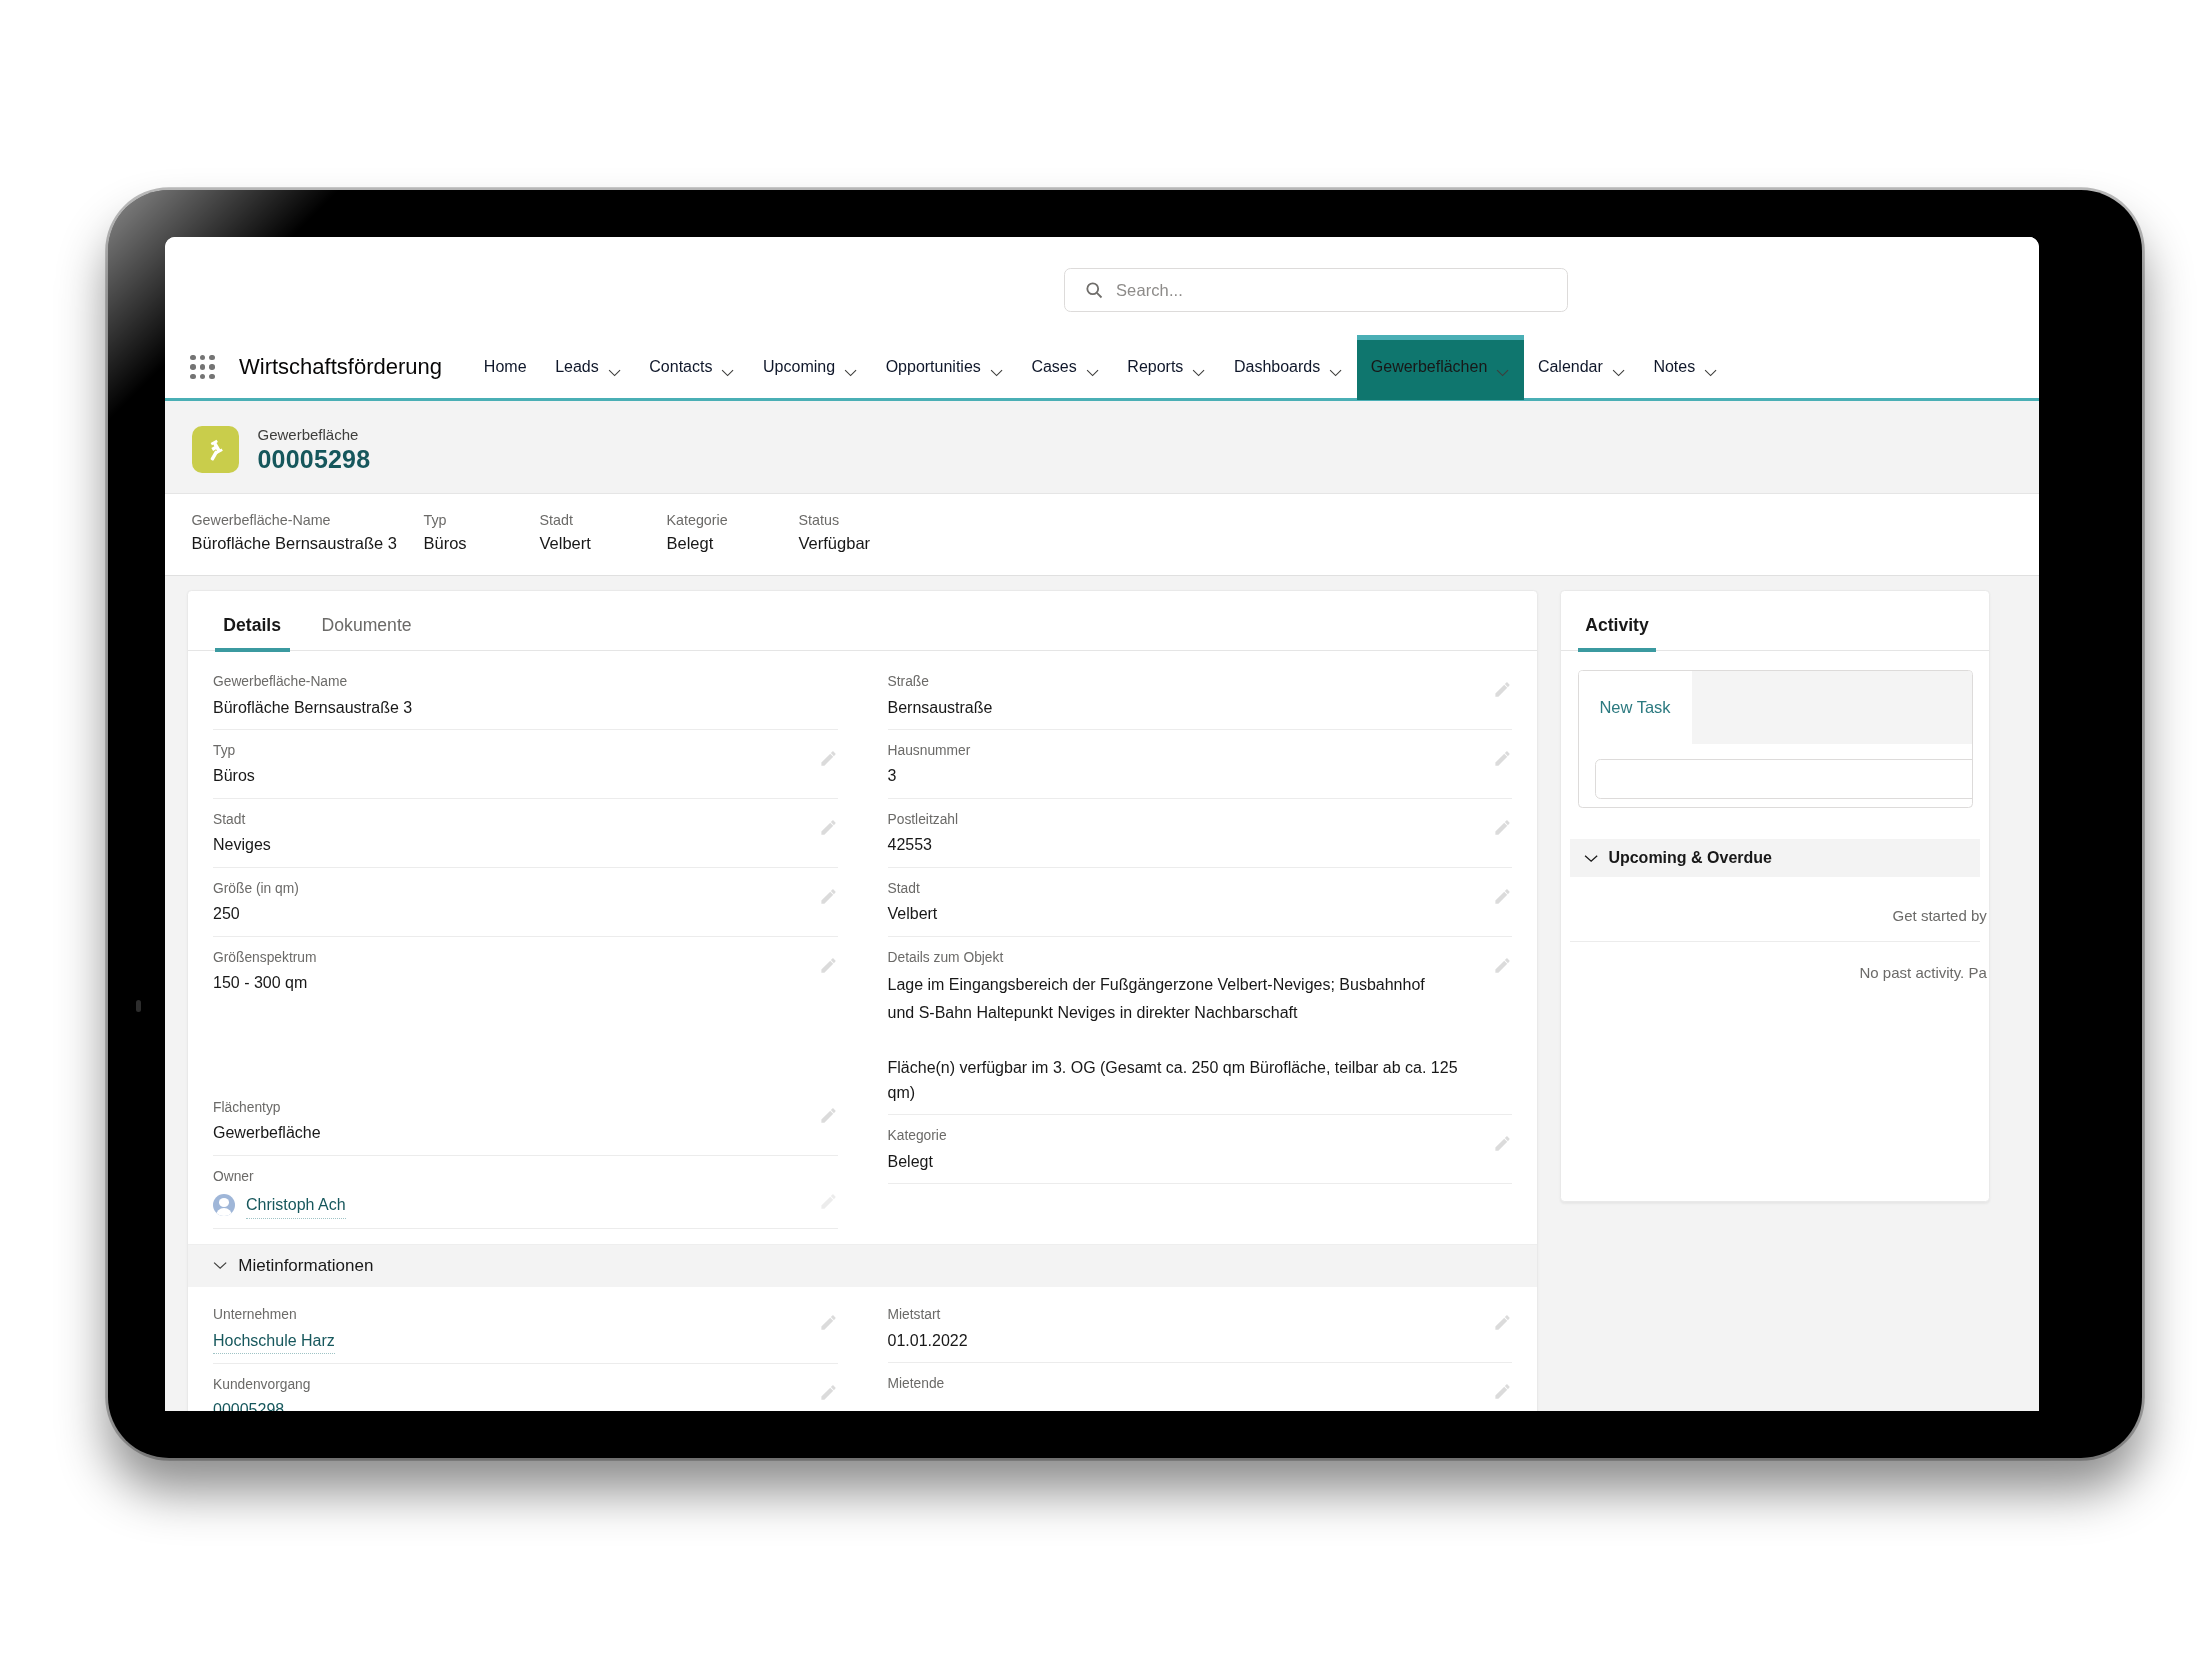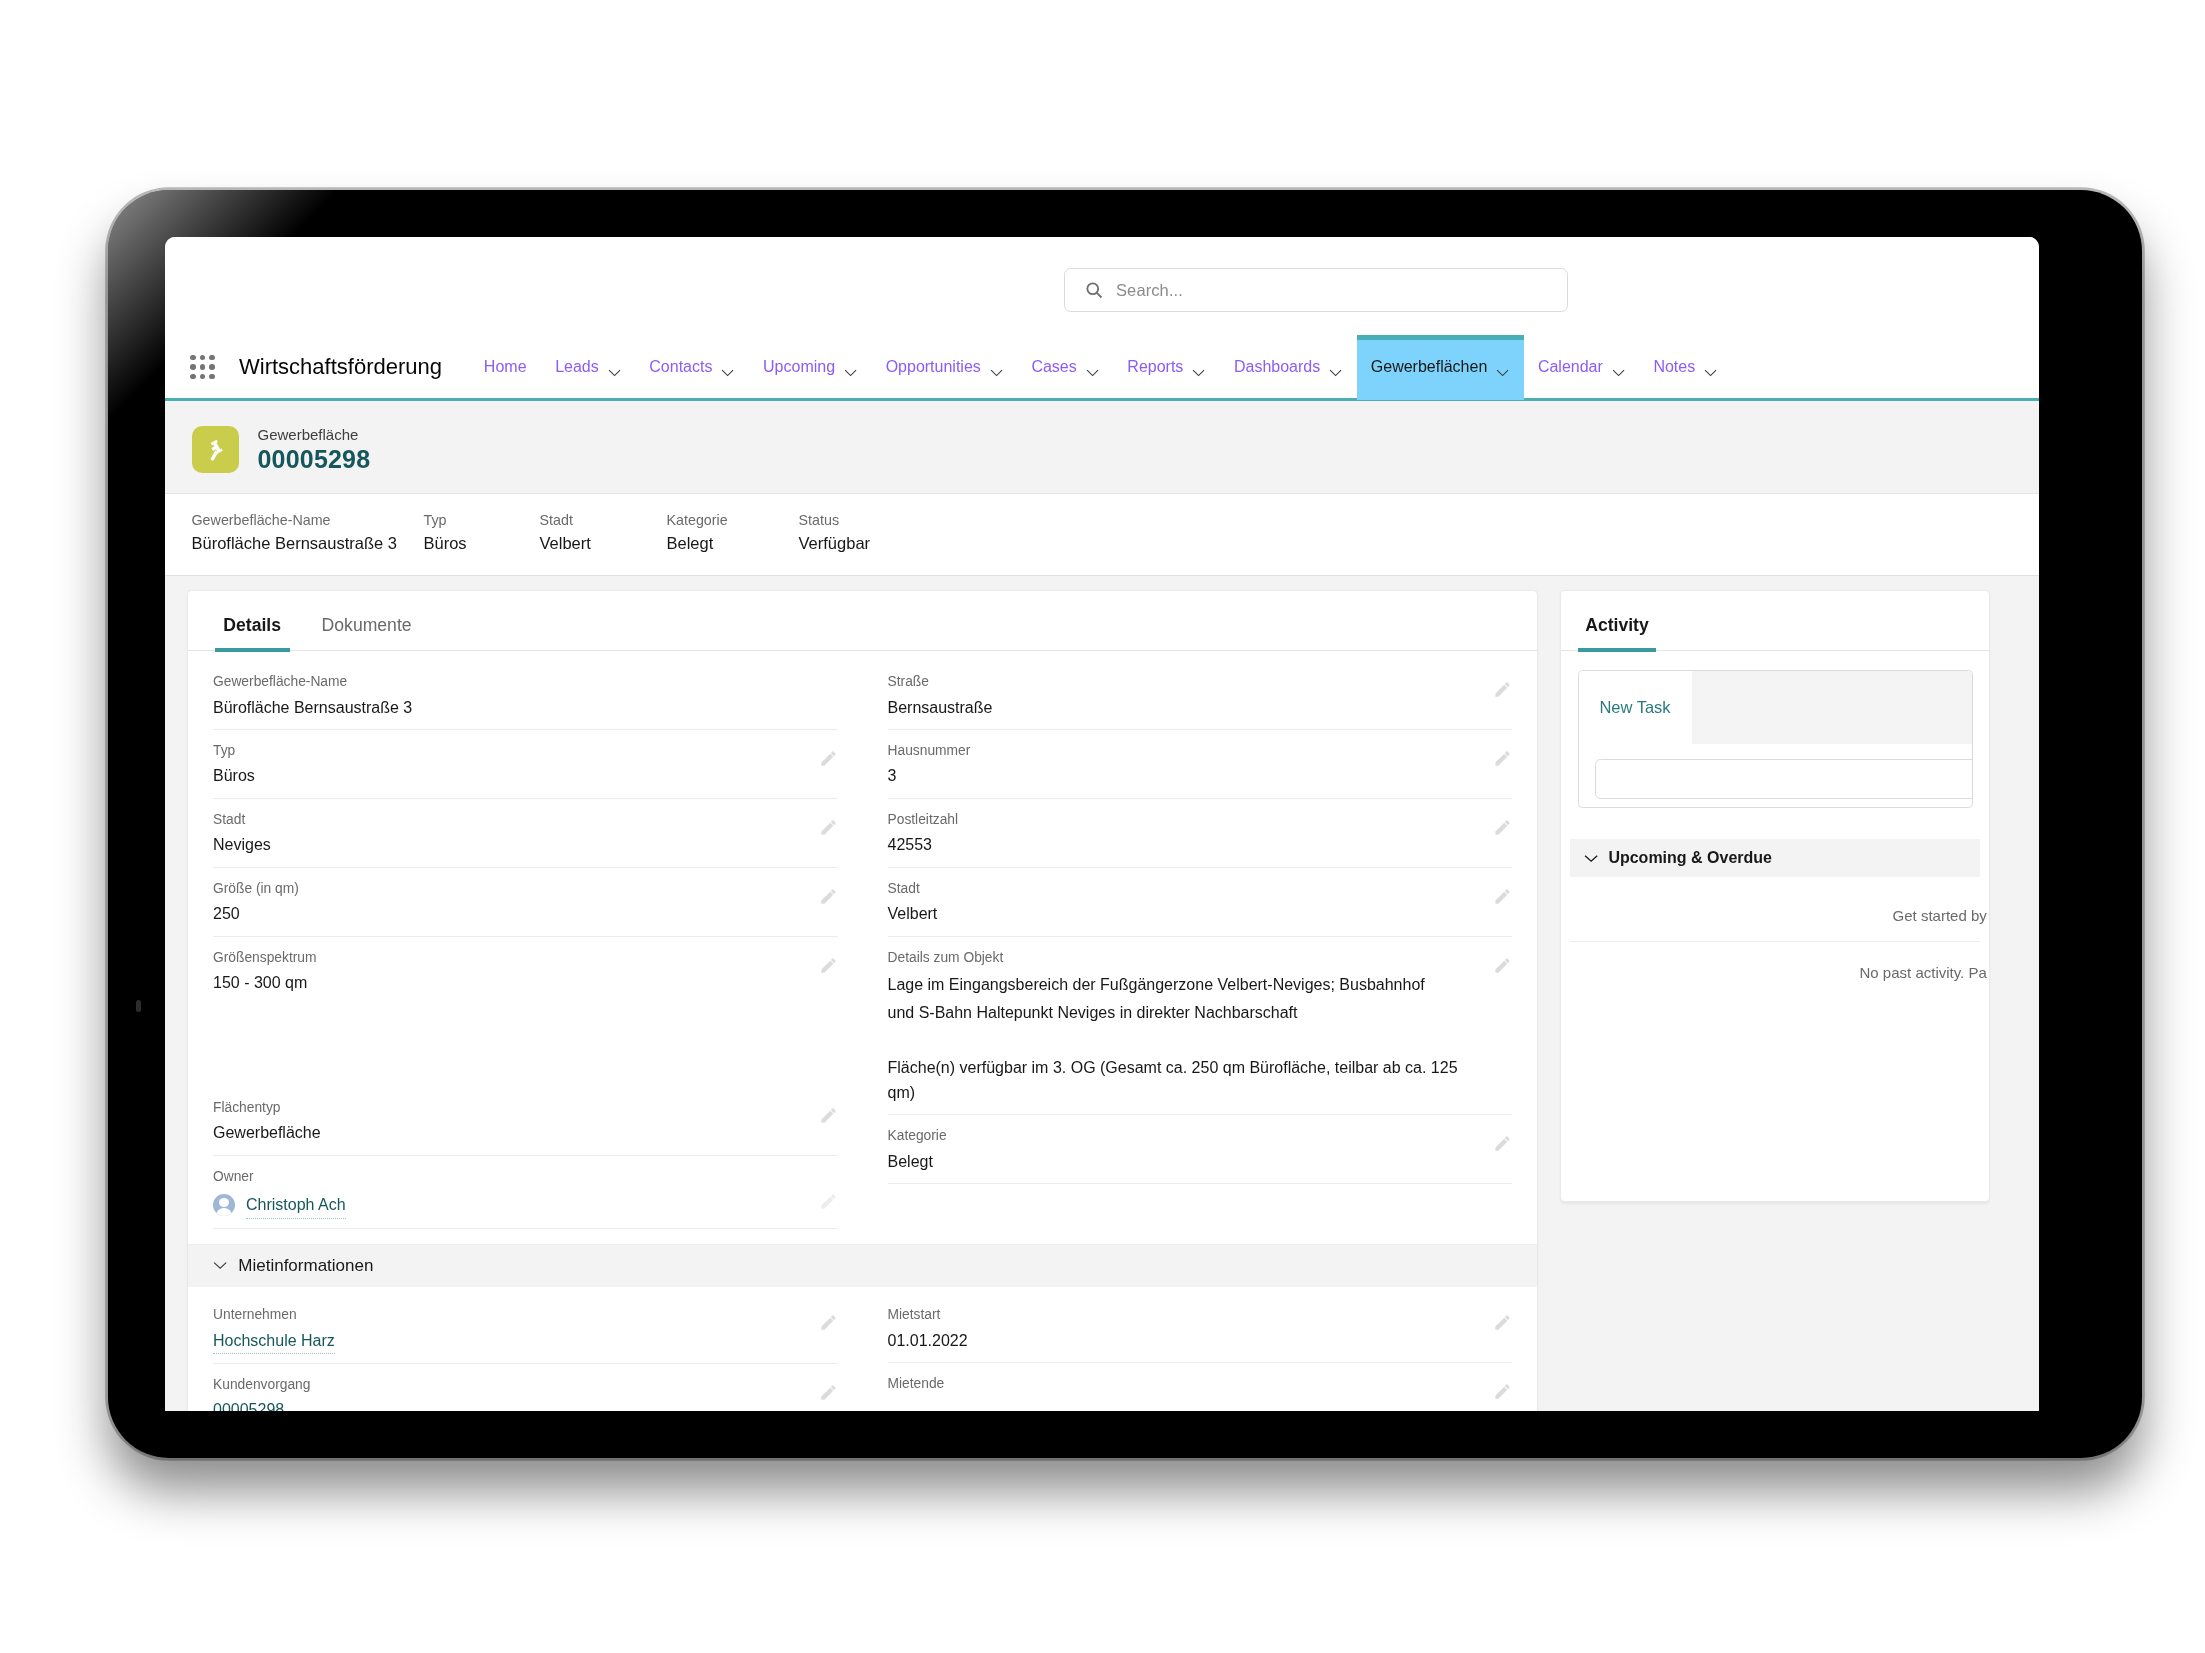--- a/index.html
+++ b/index.html
@@ -87,27 +87,27 @@
   .waffle i { display:block; width:5.5px; height:5.5px; border-radius:50%; background:#747474; }
   .app-name {
     font-size: 22px; color: #080707;
     margin-left: 24px; margin-right: 27.6px;
     white-space: nowrap;
   }
   .nav-items { display:flex; align-items:stretch; height:65px; }
   .nav-item {
     display:flex; align-items:center; gap:8.8px;
     padding: 0 14.3px;
-    font-size: 16px; color: #8b5cf6;
+    font-size: 16px; color: #0f172a;
     white-space: nowrap;
     height: 65px;
     position: relative;
   }
   .nav-item.active {
-    background: #7dd3fc;
+    background: #0f766e;
     color:#181818;
   }
   .nav-item.active::before {
     content:""; position:absolute; left:0; right:0; top:0;
     height: 5px; background:#4aafb5;
   }
   .chev { width: 13.2px; height: 7.7px; flex:0 0 13.2px; }
 
   
   .record-header {

